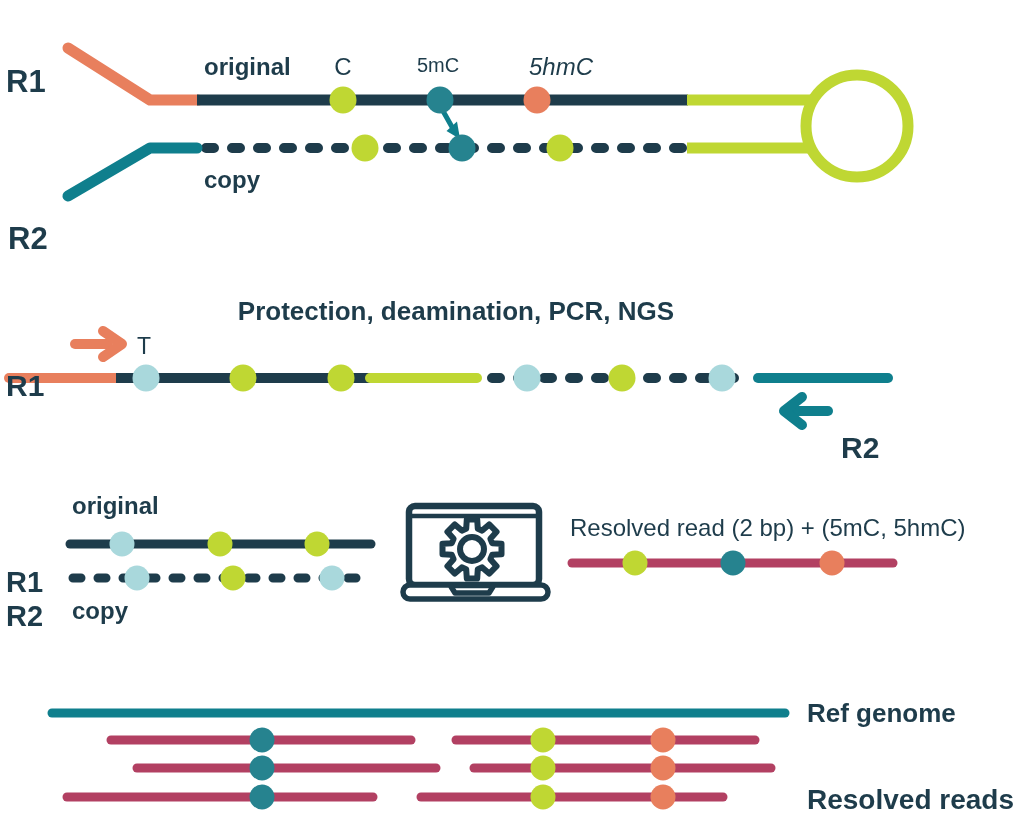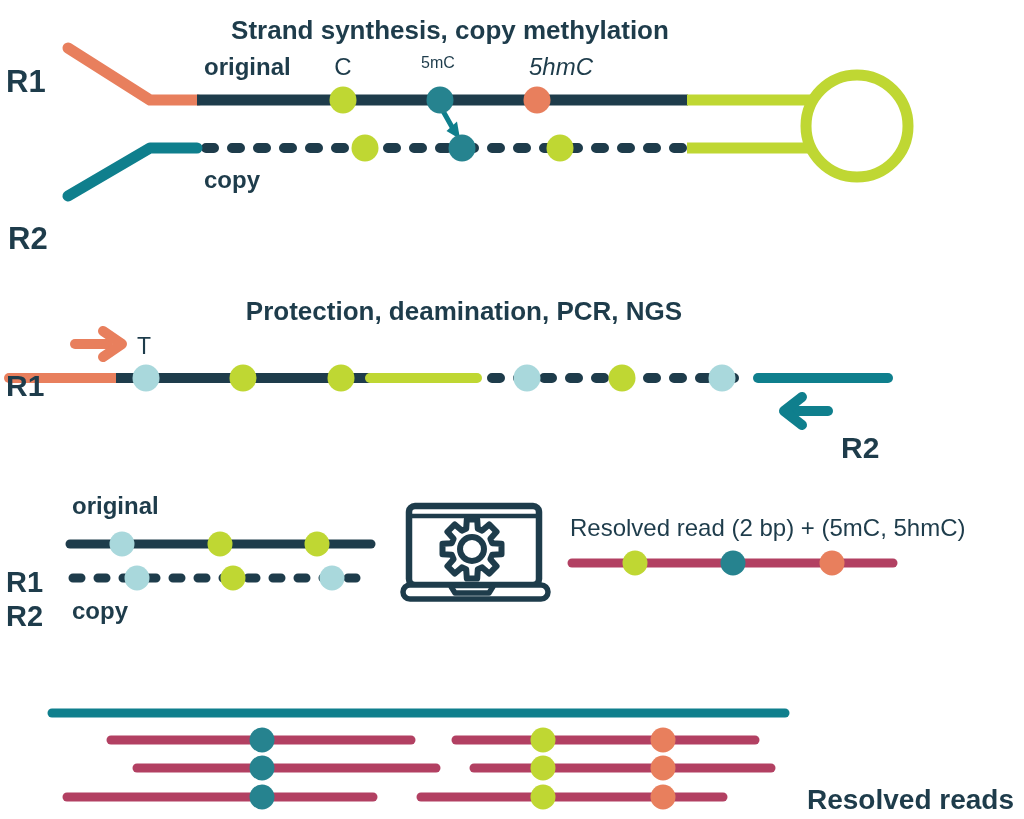--- a/index.html
+++ b/index.html
@@ -123,35 +123,35 @@
       <circle cx="663" cy="768" r="12.5" fill="var(--orange)"></circle>
 
       <line x1="67" y1="797" x2="373" y2="797" stroke="var(--maroon)" stroke-width="9" class="cap"></line>
       <line x1="421" y1="797" x2="723" y2="797" stroke="var(--maroon)" stroke-width="9" class="cap"></line>
       <circle cx="262" cy="797" r="12.5" fill="var(--teal_dot)"></circle>
       <circle cx="543" cy="797" r="12.5" fill="var(--lime)"></circle>
       <circle cx="663" cy="797" r="12.5" fill="var(--orange)"></circle>
     </g>
   </svg>
 
-  <div class="txt semi center" style="left:210px;top:16px;width:480px;font-size:26px;">Strand synthesis, copy methylation</div>
   <div class="txt bold" style="left:6px;top:26px;font-size:31px;">R1</div>
   <div class="txt bold" style="left:8px;top:183px;font-size:31px;">R2</div>
   <div class="txt semi" style="left:204px;top:54px;font-size:24px;">original</div>
   <div class="txt reg center" style="left:321px;top:54px;width:44px;font-size:24px;">C</div>
-  <div class="txt reg center" style="left:404px;top:54px;width:68px;font-size:16px;">5mC</div>
+  <div class="txt reg center" style="left:404px;top:54px;width:68px;font-size:20px;">5mC</div>
   <div class="txt reg center" style="left:524px;top:54px;width:74px;font-size:24px;font-style:italic;">5hmC</div>
   <div class="txt semi" style="left:204px;top:167px;font-size:24px;">copy</div>
 
-  <div class="txt semi center" style="left:174px;top:297px;width:580px;font-size:26px;">Protection, deamination, PCR, NGS</div>
+  <div class="txt semi center" style="left:166px;top:297px;width:580px;font-size:26px;">Protection, deamination, PCR, NGS</div>
   <div class="txt bold" style="left:6px;top:330px;font-size:30px;">R1</div>
   <div class="txt reg" style="left:137px;top:334px;font-size:23px;">T</div>
   <div class="txt bold" style="left:841px;top:392px;font-size:30px;">R2</div>
 
   <div class="txt semi" style="left:72px;top:493px;font-size:24px;">original</div>
   <div class="txt bold" style="left:6px;top:527px;font-size:29px;">R1</div>
   <div class="txt bold" style="left:6px;top:561px;font-size:29px;">R2</div>
   <div class="txt semi" style="left:72px;top:598px;font-size:24px;">copy</div>
   <div class="txt reg" style="left:570px;top:515px;font-size:24px;">Resolved read (2 bp) + (5mC, 5hmC)</div>
 
+  <div class="txt semi" style="left:807px;top:699px;font-size:26px;">Ref genome</div>
   <div class="txt semi" style="left:807px;top:784px;font-size:28px;">Resolved reads</div>
 
 </div>
 
 </body></html>

